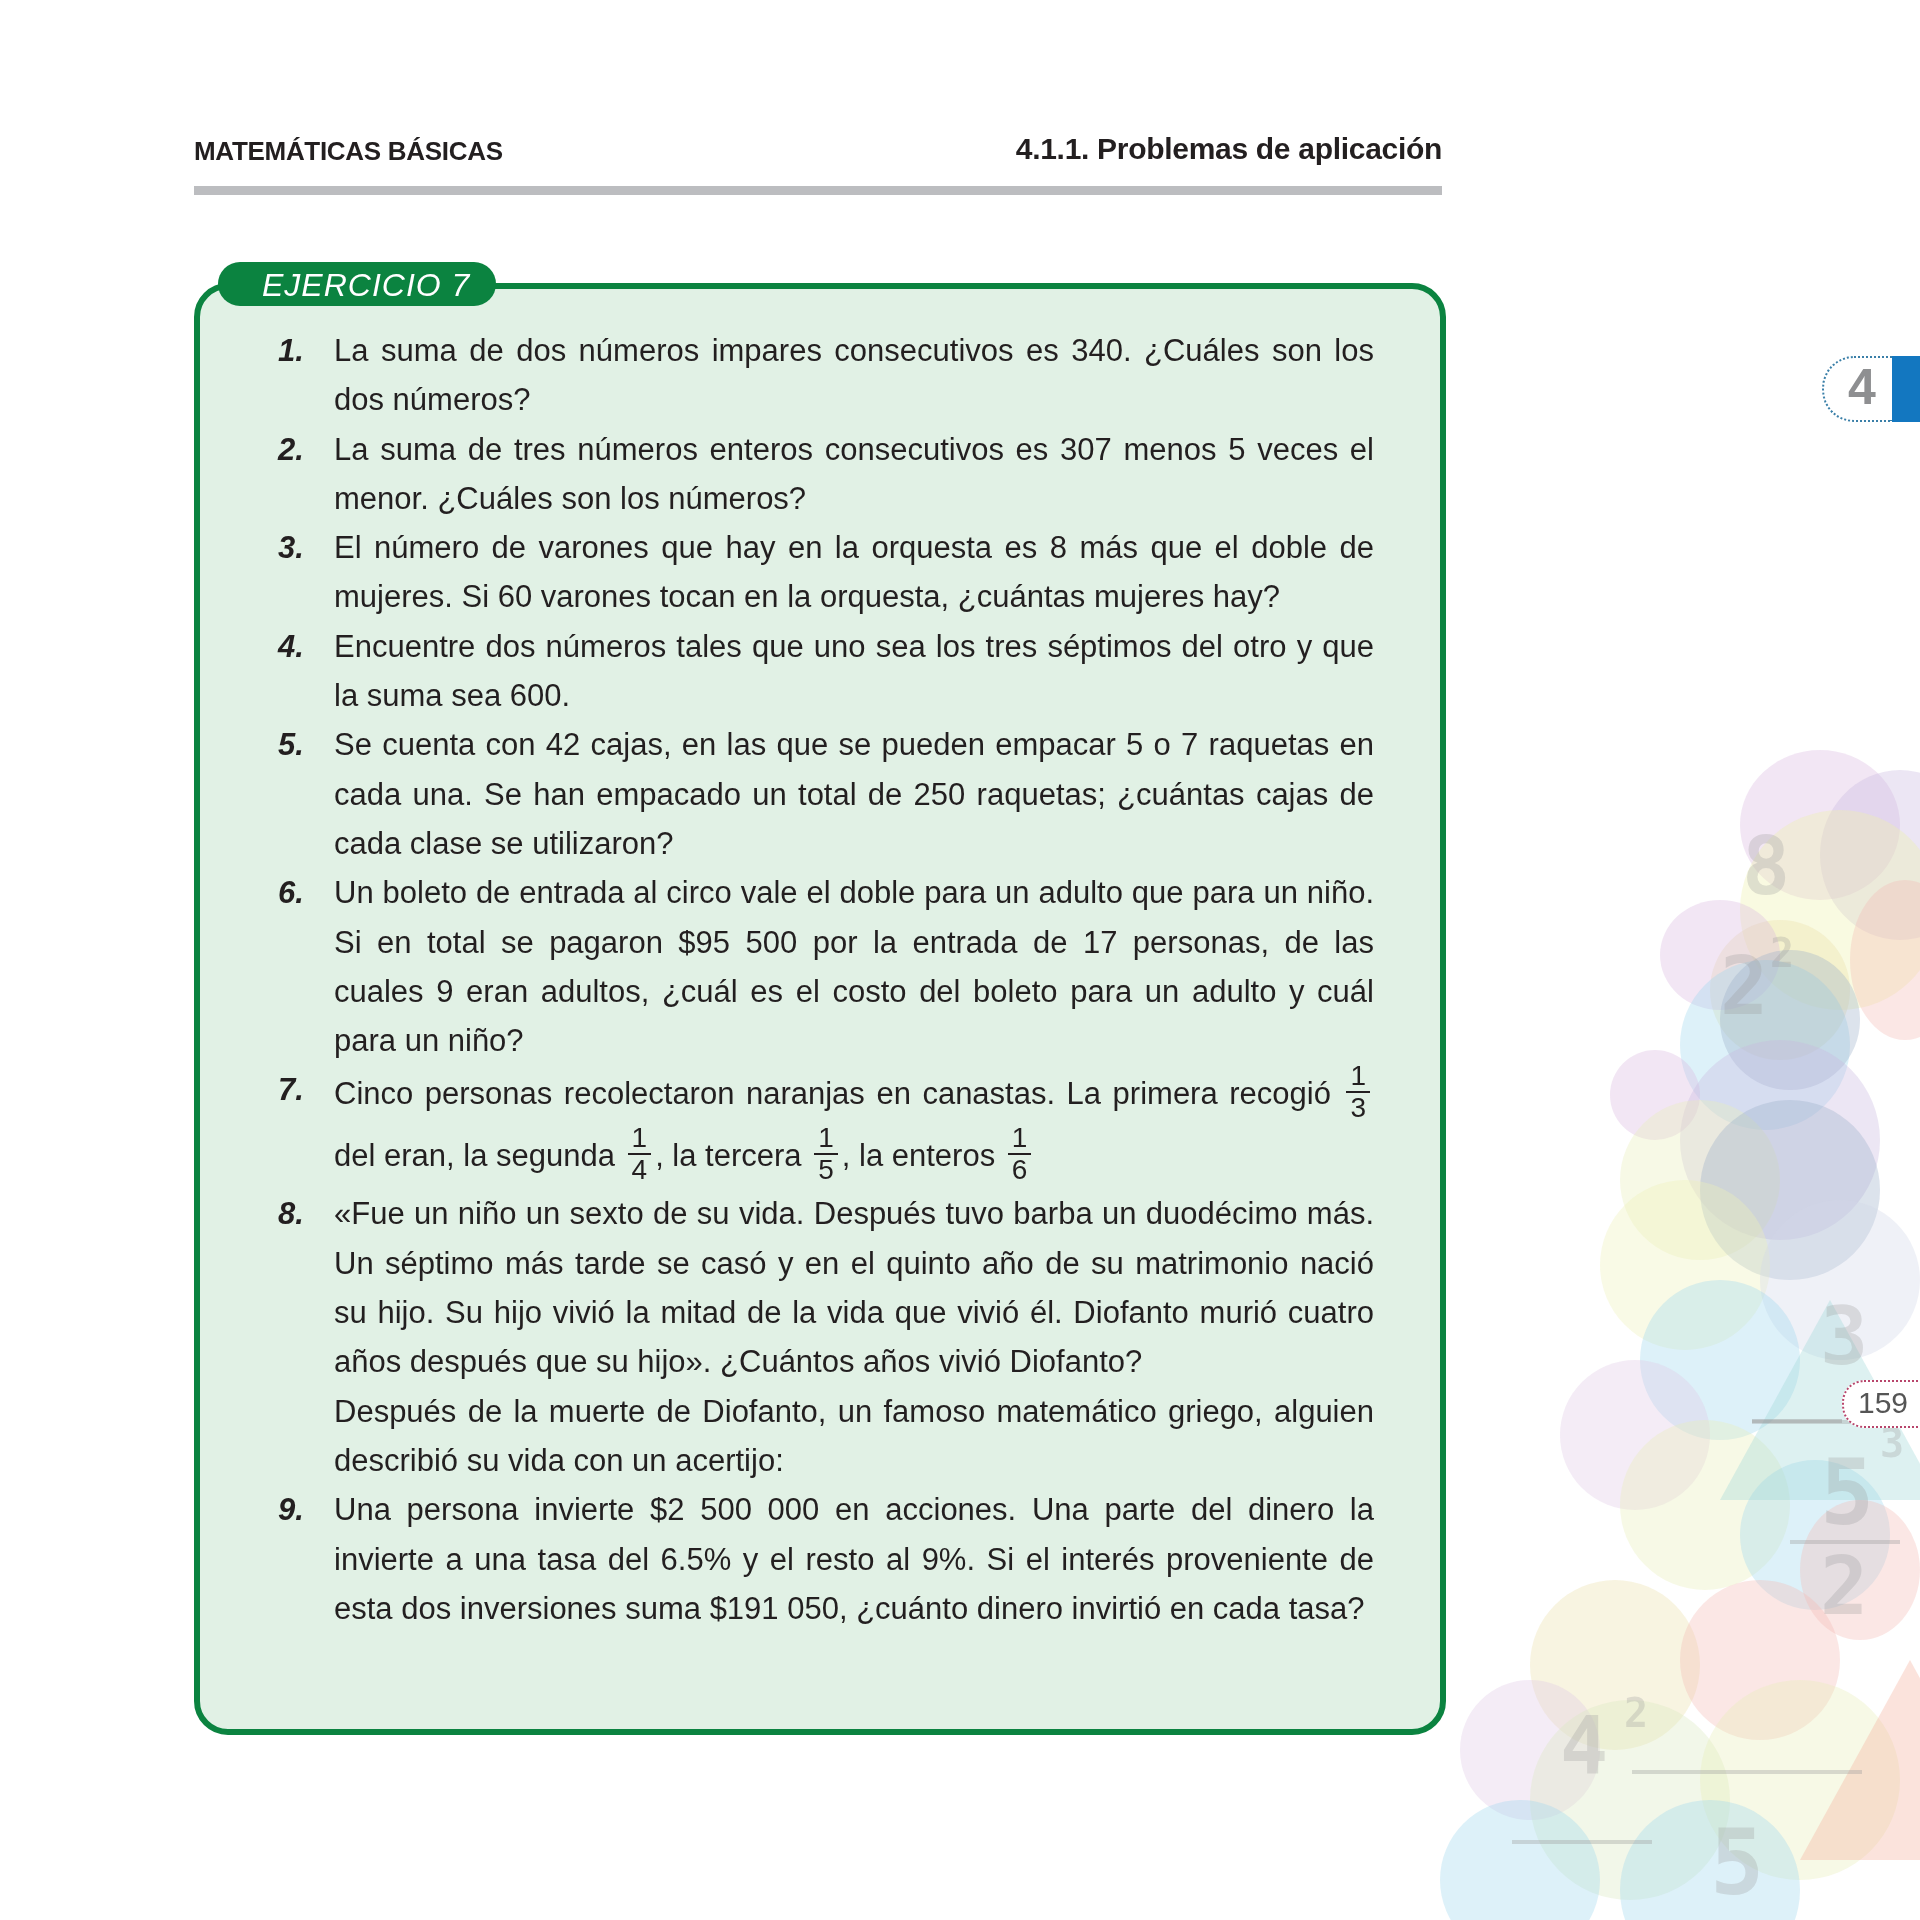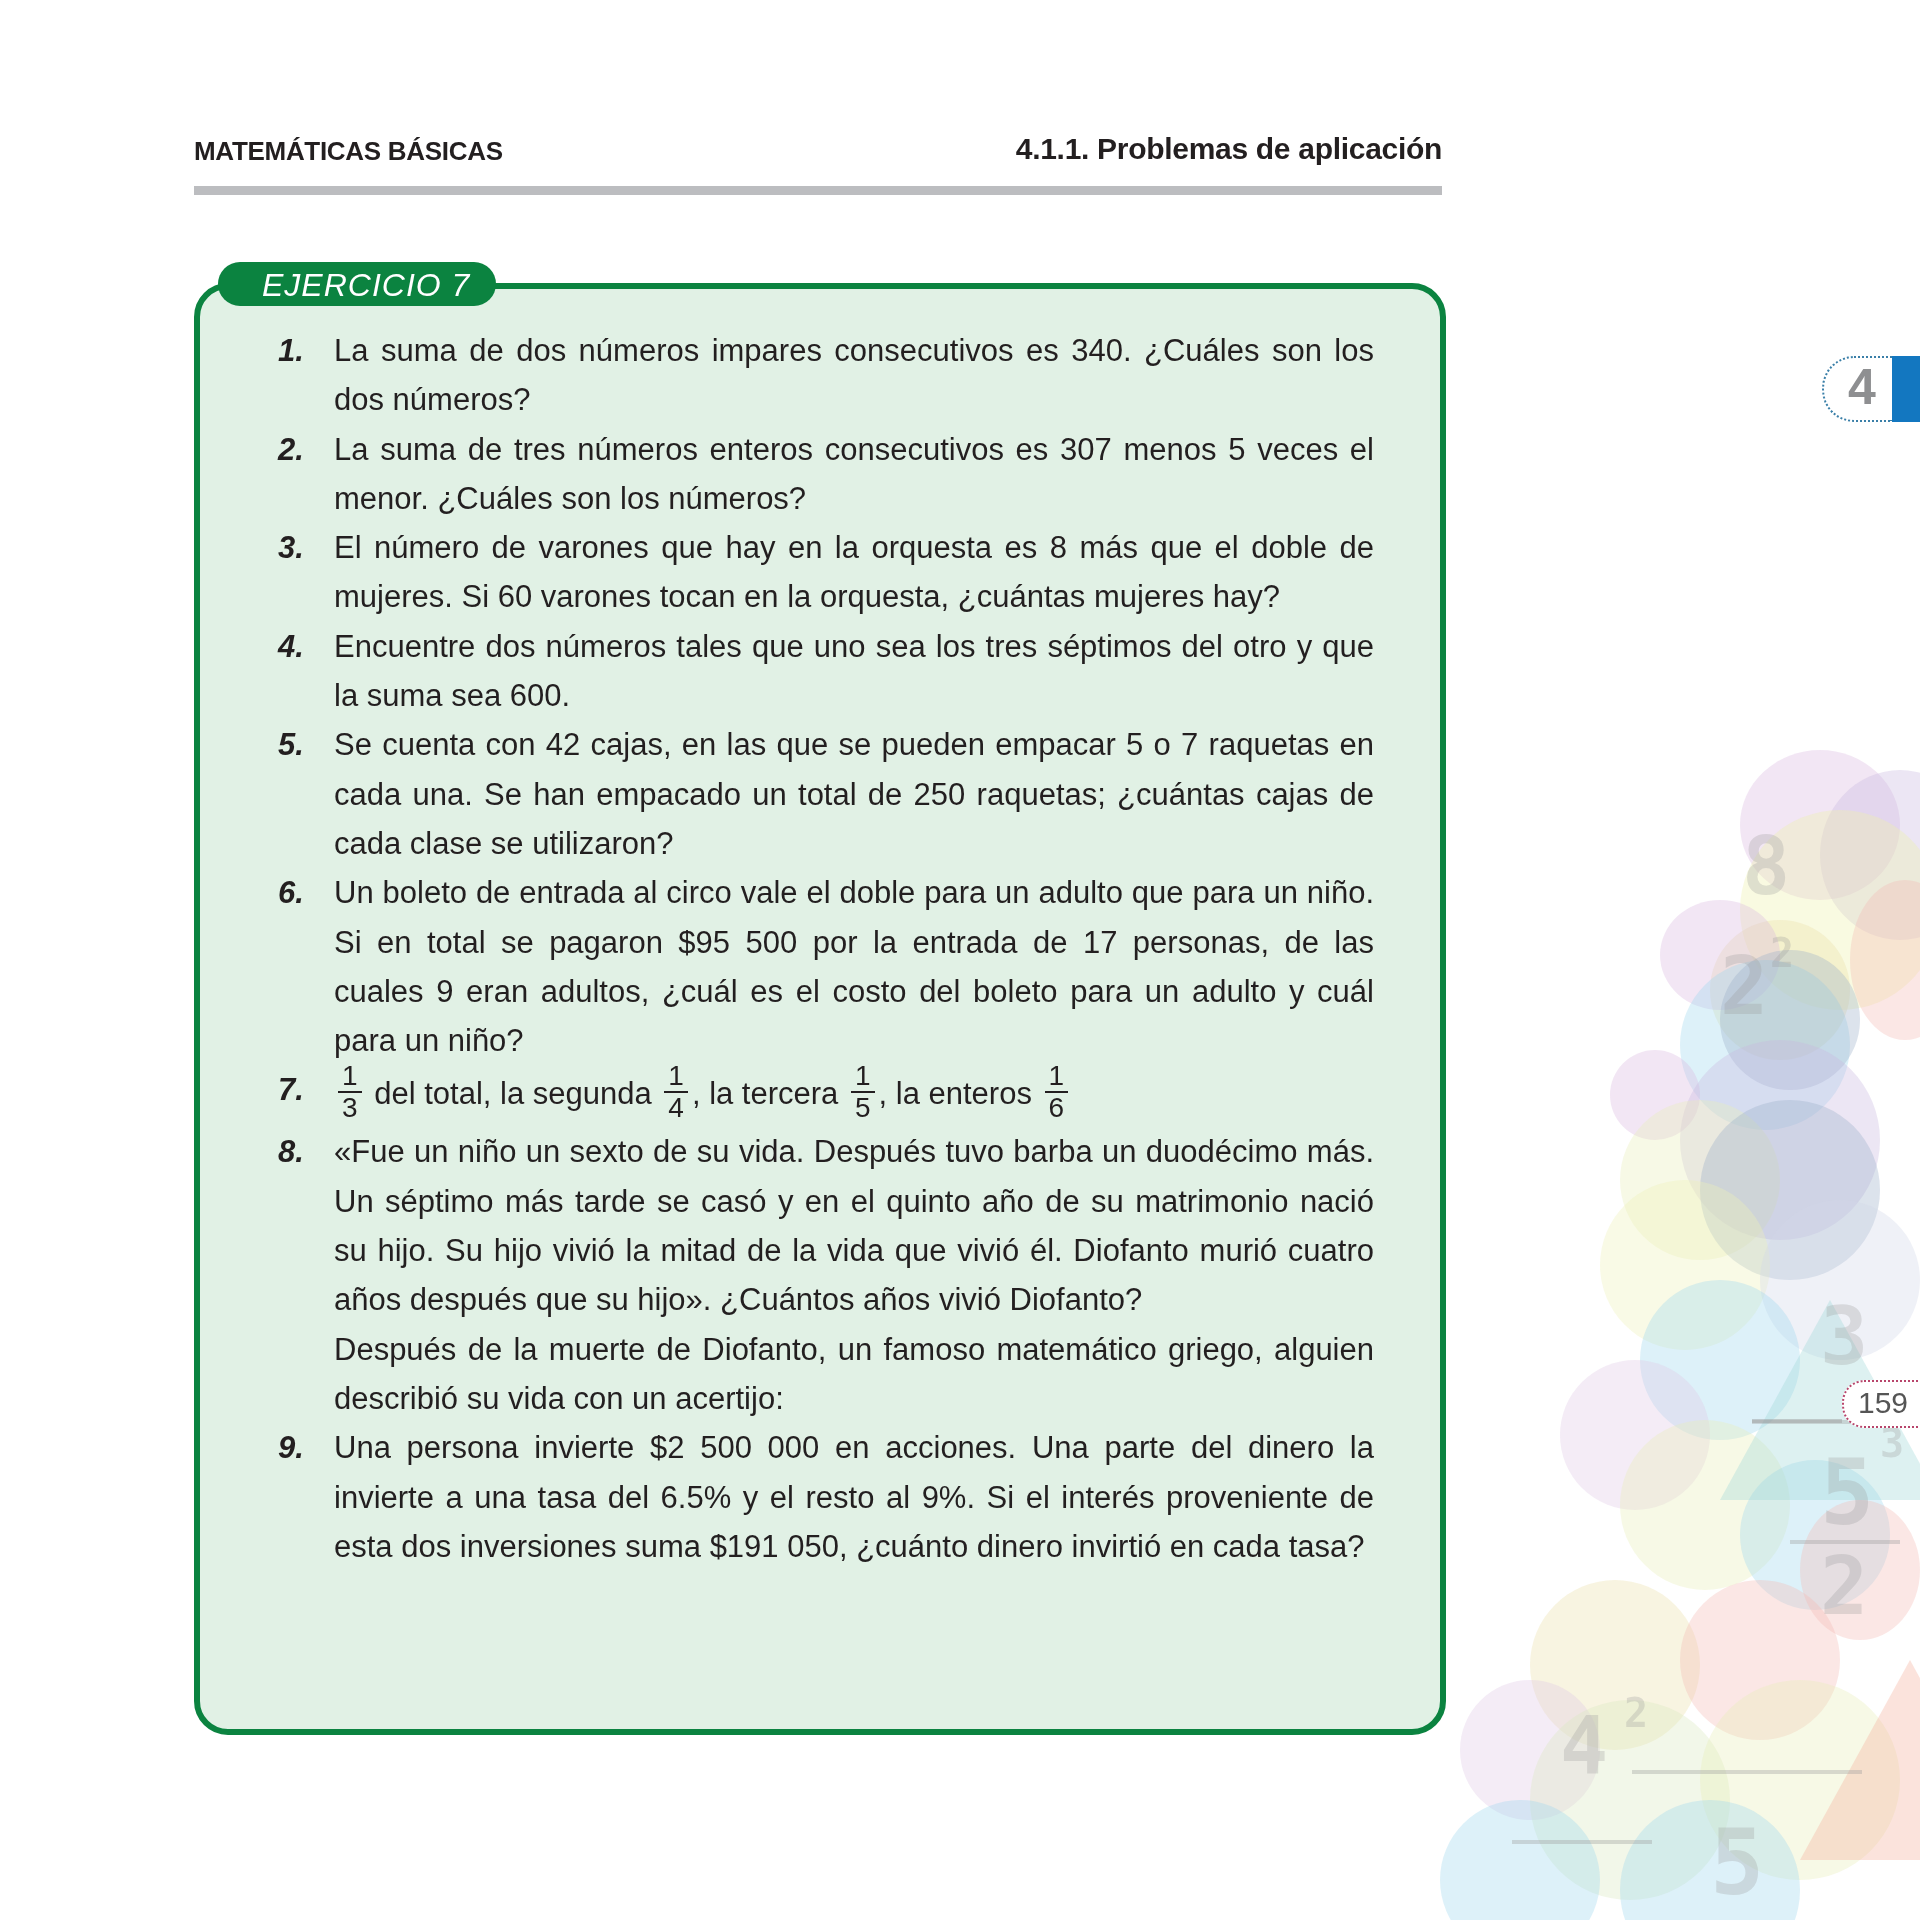--- a/index.html
+++ b/index.html
@@ -184,22 +184,23 @@
     <span class="pnum">5.</span>
     <p>Se cuenta con 42 cajas, en las que se pueden empacar 5 o 7 raquetas en cada una. Se han empacado un total de 250 raquetas; ¿cuántas cajas de cada clase se utilizaron?</p>
   </div>
   <div class="problem">
     <span class="pnum">6.</span>
     <p>Un boleto de entrada al circo vale el doble para un adulto que para un niño. Si en total se pagaron $95 500 por la entrada de 17 personas, de las cuales 9 eran adultos, ¿cuál es el costo del boleto para un adulto y cuál para un niño?</p>
   </div>
   <div class="problem p7">
     <span class="pnum">7.</span>
     <p>
+      <span>Cinco personas recolectaron naranjas en canastas. La primera recogió</span>
       <span class="frac"><span class="n">1</span><span class="d">3</span></span>
-      <span>del total, la segunda</span>
+      <span>del eran, la segunda</span>
       <span class="frac"><span class="n">1</span><span class="d">4</span></span><span>, la tercera</span>
       <span class="frac"><span class="n">1</span><span class="d">5</span></span><span>, la enteros</span>
       <span class="frac"><span class="n">1</span><span class="d">6</span></span>
     </p>
   </div>
   <div class="problem">
     <span class="pnum">8.</span>
     <p>«Fue un niño un sexto de su vida. Después tuvo barba un duodécimo más. Un séptimo más tarde se casó y en el quinto año de su matrimonio nació su hijo. Su hijo vivió la mitad de la vida que vivió él. Diofanto murió cuatro años después que su hijo». ¿Cuántos años vivió Diofanto?</p>
     <p>Después de la muerte de Diofanto, un famoso matemático griego, alguien describió su vida con un acertijo:</p>
   </div>

